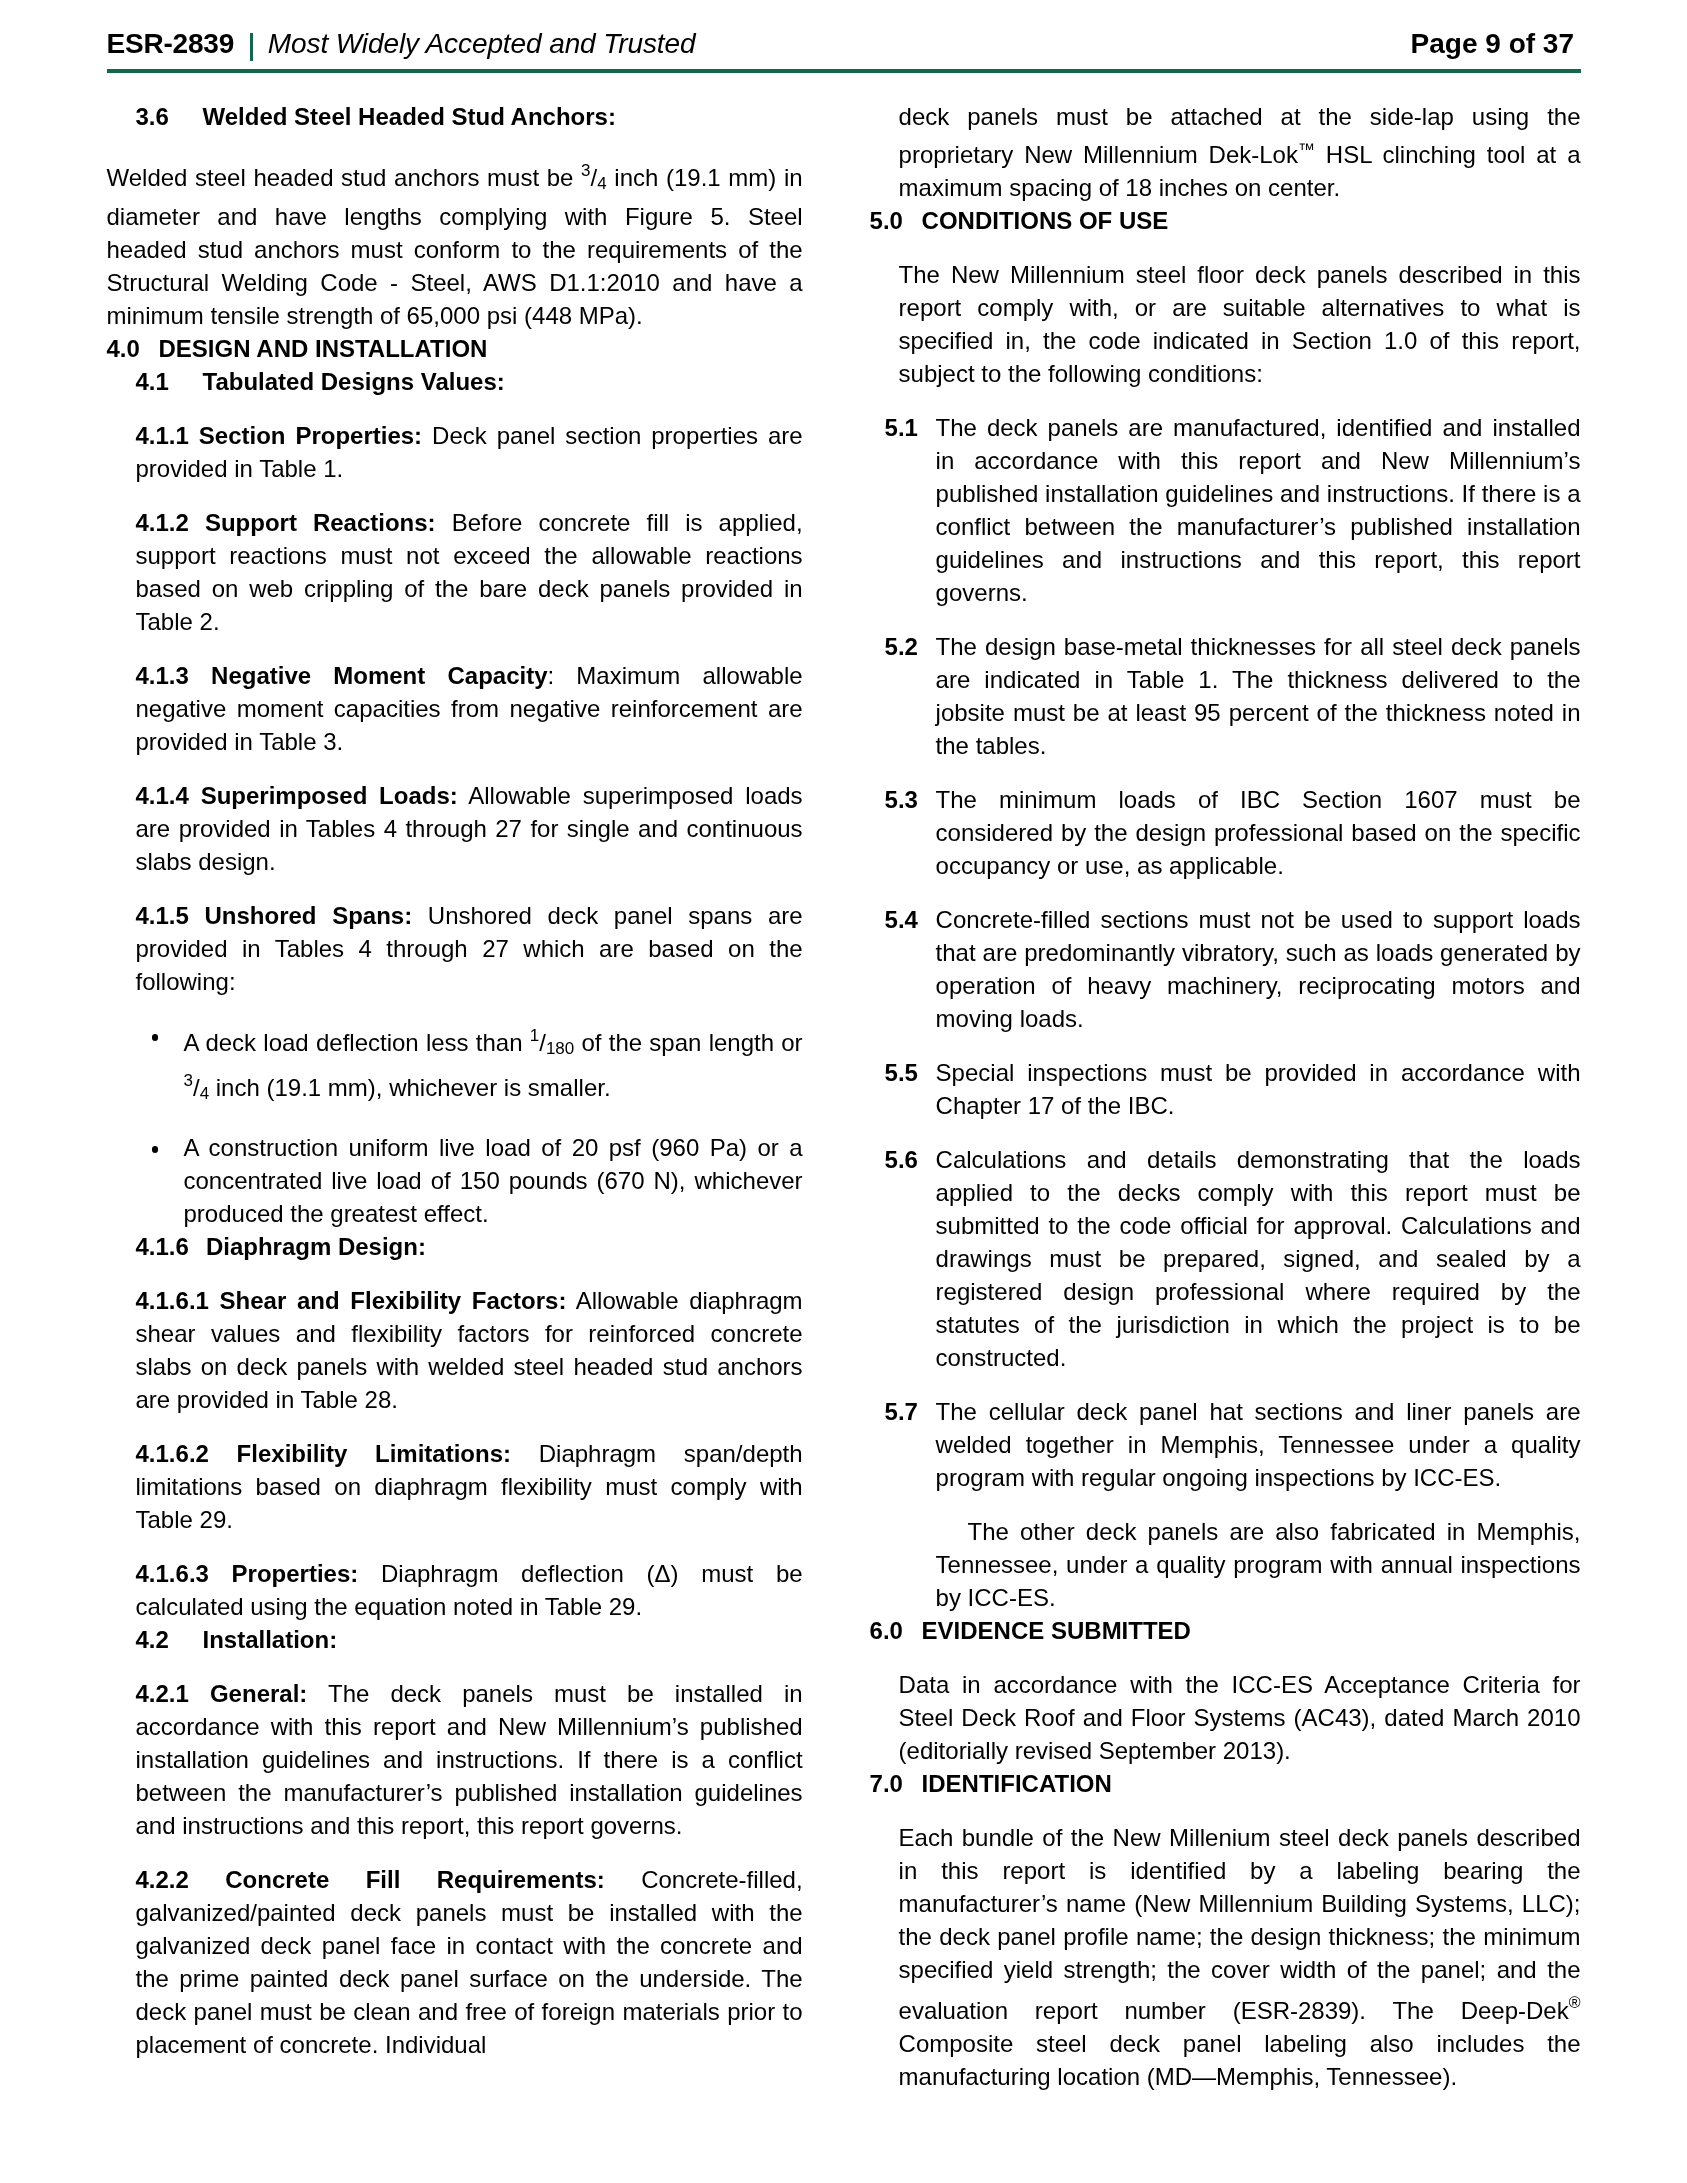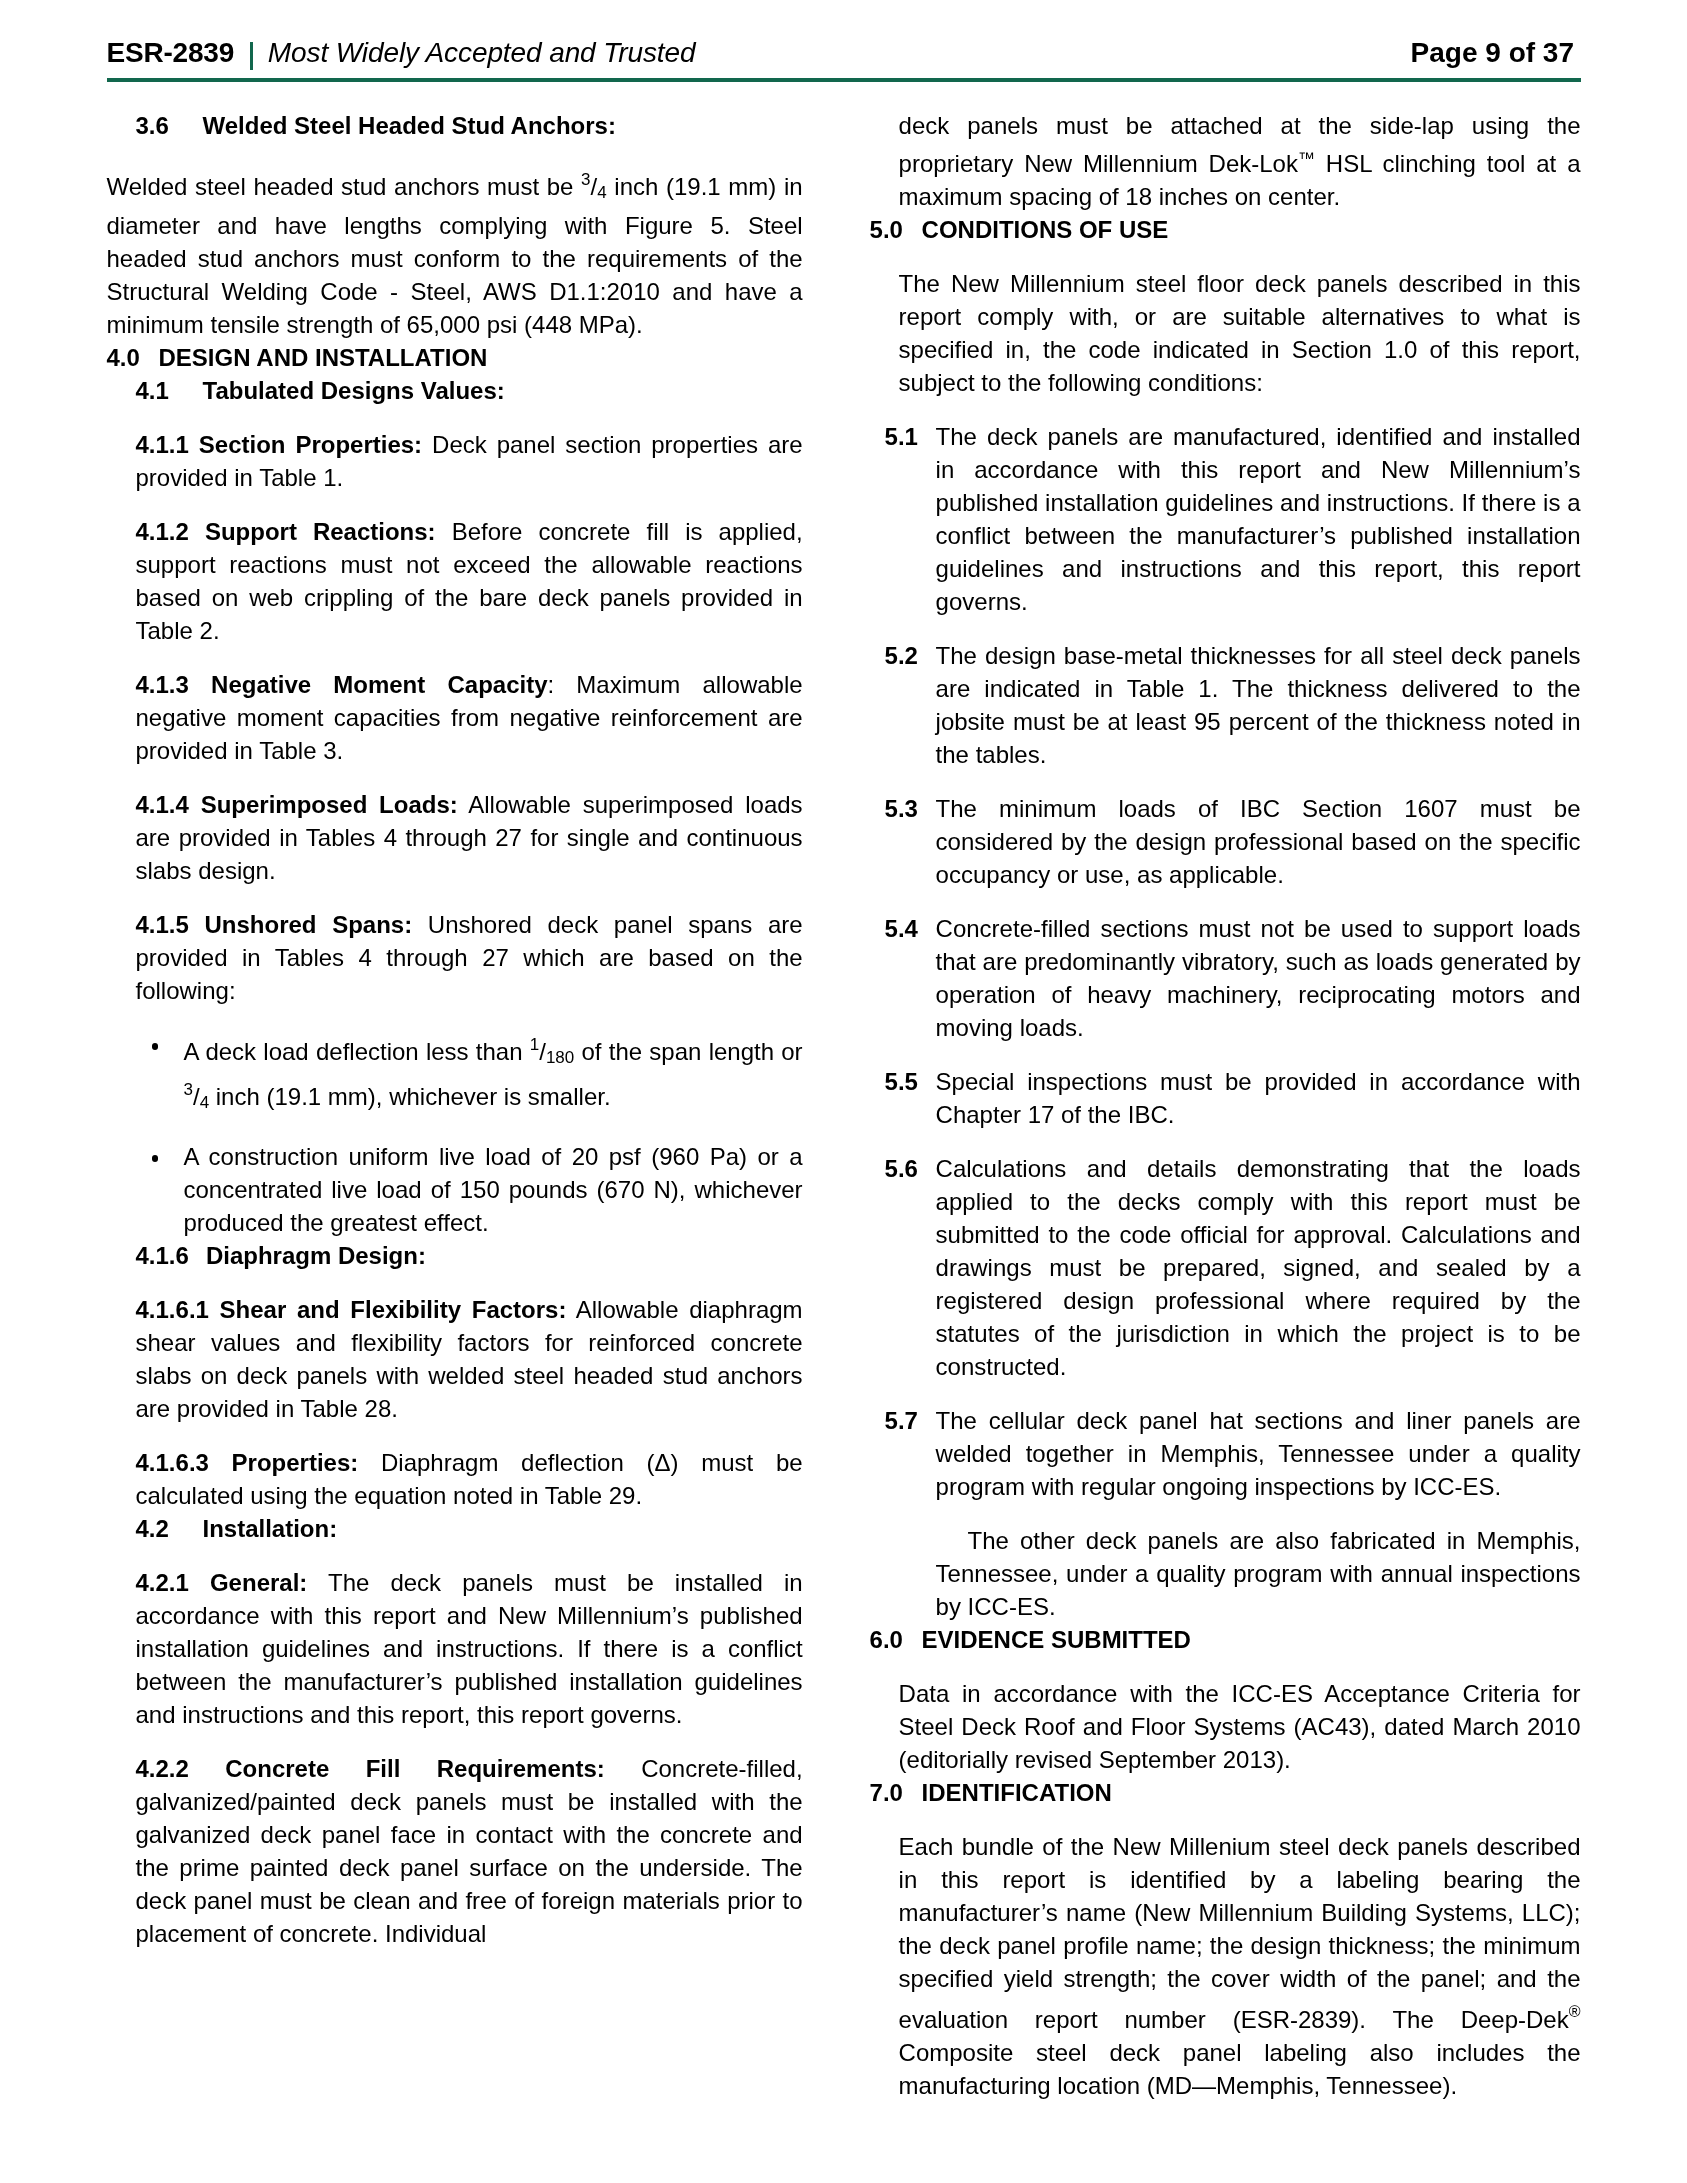--- a/index.html
+++ b/index.html
@@ -11,21 +11,21 @@
   body {
     font-family: "Liberation Sans", sans-serif;
     color: #000000;
   }
   .page {
     position: relative;
     width: 1687px;
     height: 2183px;
     background: #ffffff;
     box-sizing: border-box;
-    padding: 37px 93px 0 93px;
+    padding: 28px 93px 0 93px;
     overflow: hidden;
   }
 
   
   .page-header {
     display: flex;
     align-items: baseline;
     justify-content: space-between;
     padding: 0 20px 0 13.5px;
   }
@@ -246,20 +246,21 @@
         <li><span>A construction uniform live load of 20 psf (960 Pa) or a concentrated live load of 150 pounds (670 N), whichever produced the greatest effect.</span></li>
       </ul>
 
       <div class="h-sub sp-lg">
         <span class="num">4.1.6</span>
         <span>Diaphragm Design:</span>
       </div>
 
       <p class="blk sp p-ind"><b>4.1.6.1 Shear  and  Flexibility  Factors:</b><span>  Allowable diaphragm shear values and flexibility factors for reinforced concrete slabs on deck panels with welded steel headed stud anchors are provided in Table 28.</span></p>
 
+      <p class="blk sp p-ind"><b>4.1.6.2   Flexibility Limitations:</b><span> Diaphragm span/depth limitations based on diaphragm flexibility must comply with Table 29.</span></p>
 
       <p class="blk sp p-ind"><b>4.1.6.3   Properties:</b><span> Diaphragm deflection (Δ) must be calculated using the equation noted in Table 29.</span></p>
 
       <div class="h-sub sp">
         <span class="num">4.2</span>
         <span>Installation:</span>
       </div>
 
       <p class="blk sp p-ind"><b>4.2.1   General:</b><span> The deck panels must be installed in accordance with this report and New Millennium’s published installation guidelines and instructions. If there is a conflict between the manufacturer’s published installation guidelines and instructions and this report, this report governs.</span></p>
 

